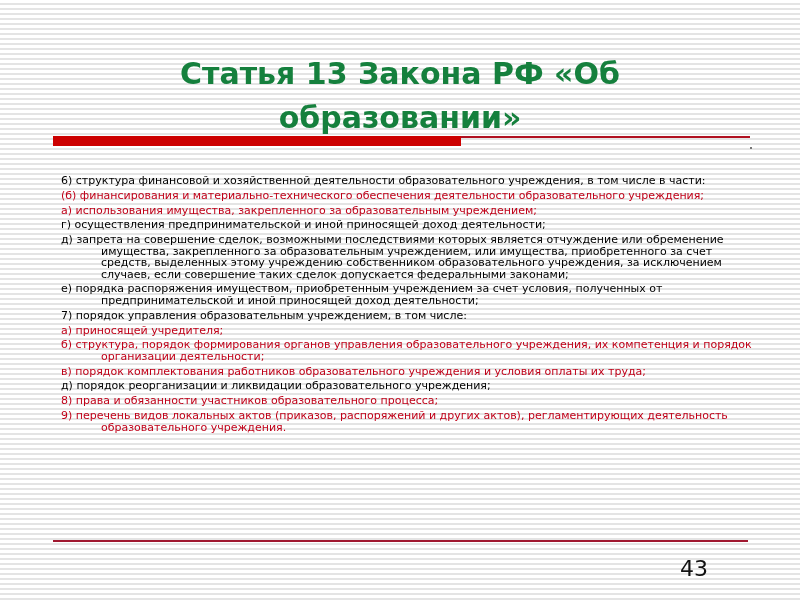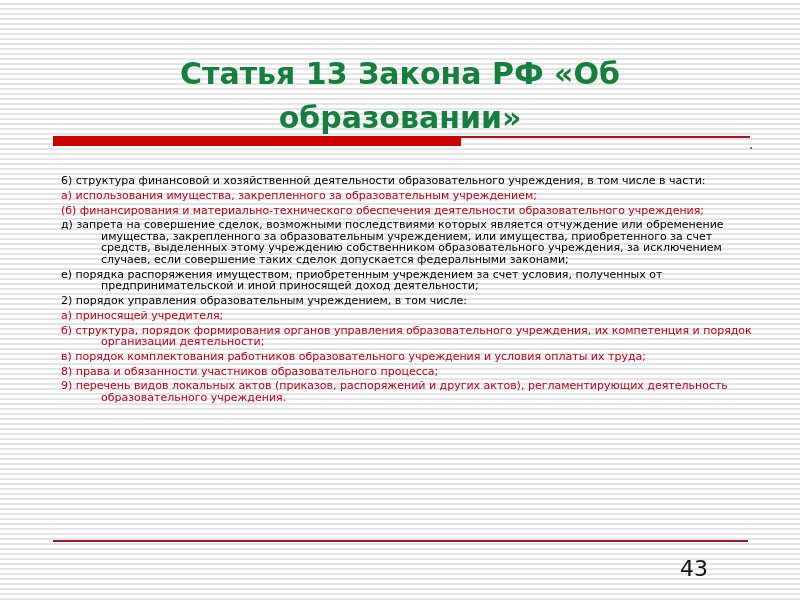--- a/index.html
+++ b/index.html
@@ -51,27 +51,29 @@
 <body>
 
 <div class="slide">
   <h1 class="title">Статья 13 Закона РФ «Об образовании»</h1>
   <div class="bar-thick"></div>
   <div class="bar-thin-top"></div>
   <div class="dot"></div>
 
   <ul class="content">
     <li>6) структура финансовой и хозяйственной деятельности образовательного учреждения, в том числе в части:</li>
+    <li class="red">(б) финансирования и материально-технического обеспечения деятельности образовательного учреждения;</li>
     <li class="red">а) использования имущества, закрепленного за образовательным учреждением;</li>
-    <li class="red">(б) финансирования и материально-технического обеспечения деятельности образовательного учреждения;</li>
+    <li>г) осуществления предпринимательской и иной приносящей доход деятельности;</li>
     <li>д) запрета на совершение сделок, возможными последствиями которых является отчуждение или обременение имущества, закрепленного за образовательным учреждением, или имущества, приобретенного за счет средств, выделенных этому учреждению собственником образовательного учреждения, за исключением случаев, если совершение таких сделок допускается федеральными законами;</li>
     <li>е) порядка распоряжения имуществом, приобретенным учреждением за счет условия, полученных от предпринимательской и иной приносящей доход деятельности;</li>
-    <li>2) порядок управления образовательным учреждением, в том числе:</li>
+    <li>7) порядок управления образовательным учреждением, в том числе:</li>
     <li class="red">а) приносящей учредителя;</li>
     <li class="red">б) структура, порядок формирования органов управления образовательного учреждения, их компетенция и порядок организации деятельности;</li>
     <li class="red">в) порядок комплектования работников образовательного учреждения и условия оплаты их труда;</li>
+    <li>д) порядок реорганизации и ликвидации образовательного учреждения;</li>
     <li class="red">8) права и обязанности участников образовательного процесса;</li>
     <li class="red">9) перечень видов локальных актов (приказов, распоряжений и других актов), регламентирующих деятельность образовательного учреждения.</li>
   </ul>
 
   <div class="bar-bottom"></div>
   <div class="page-number">43</div>
 </div>
 
 </body></html>

